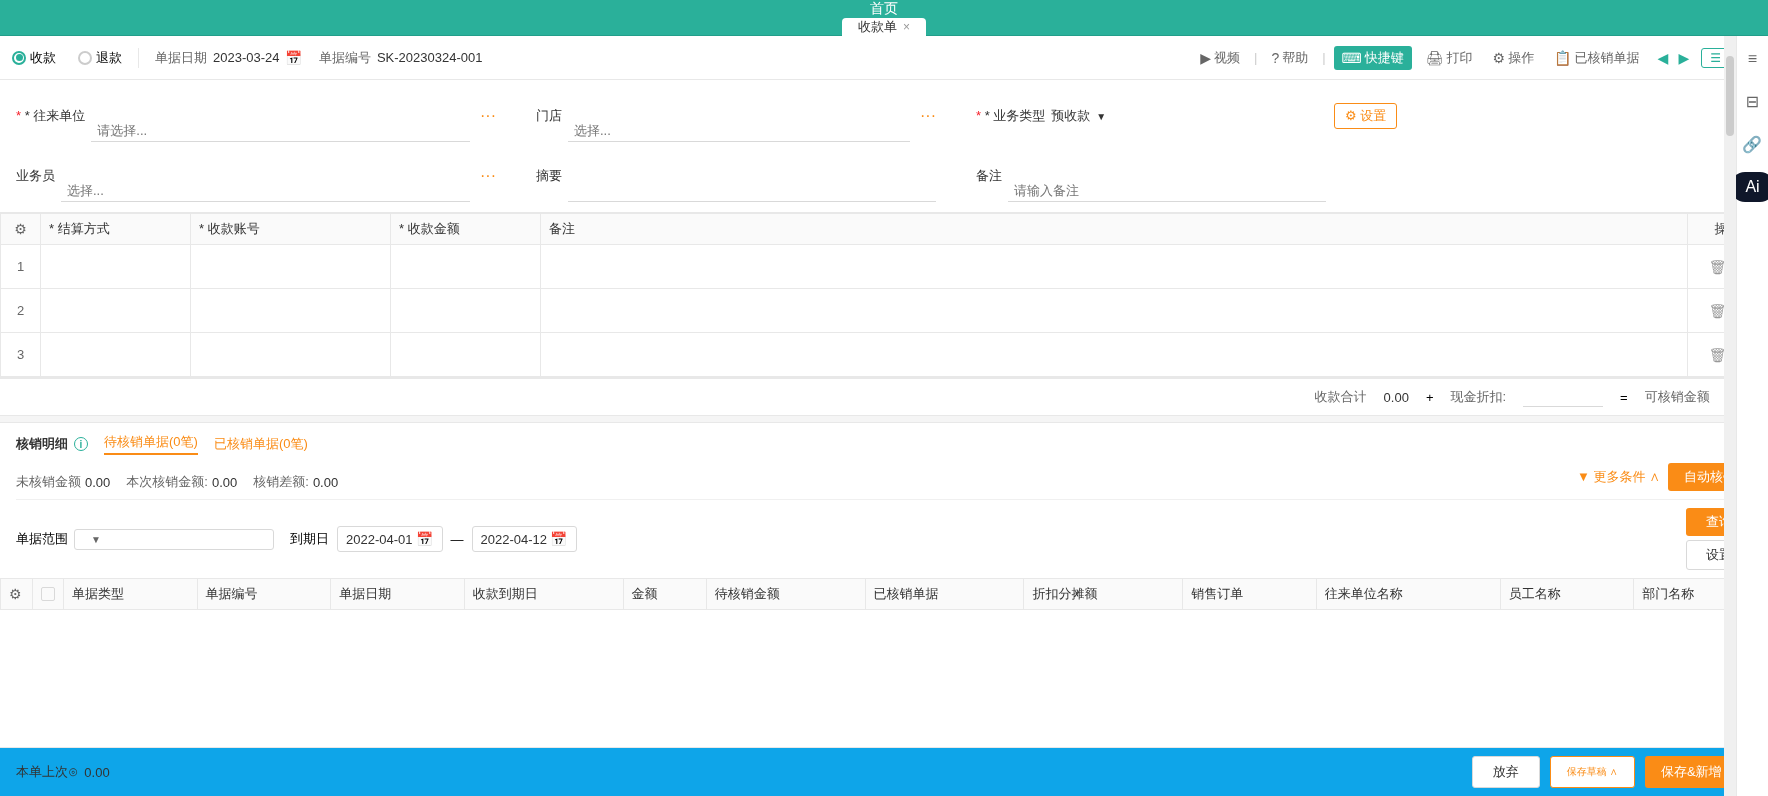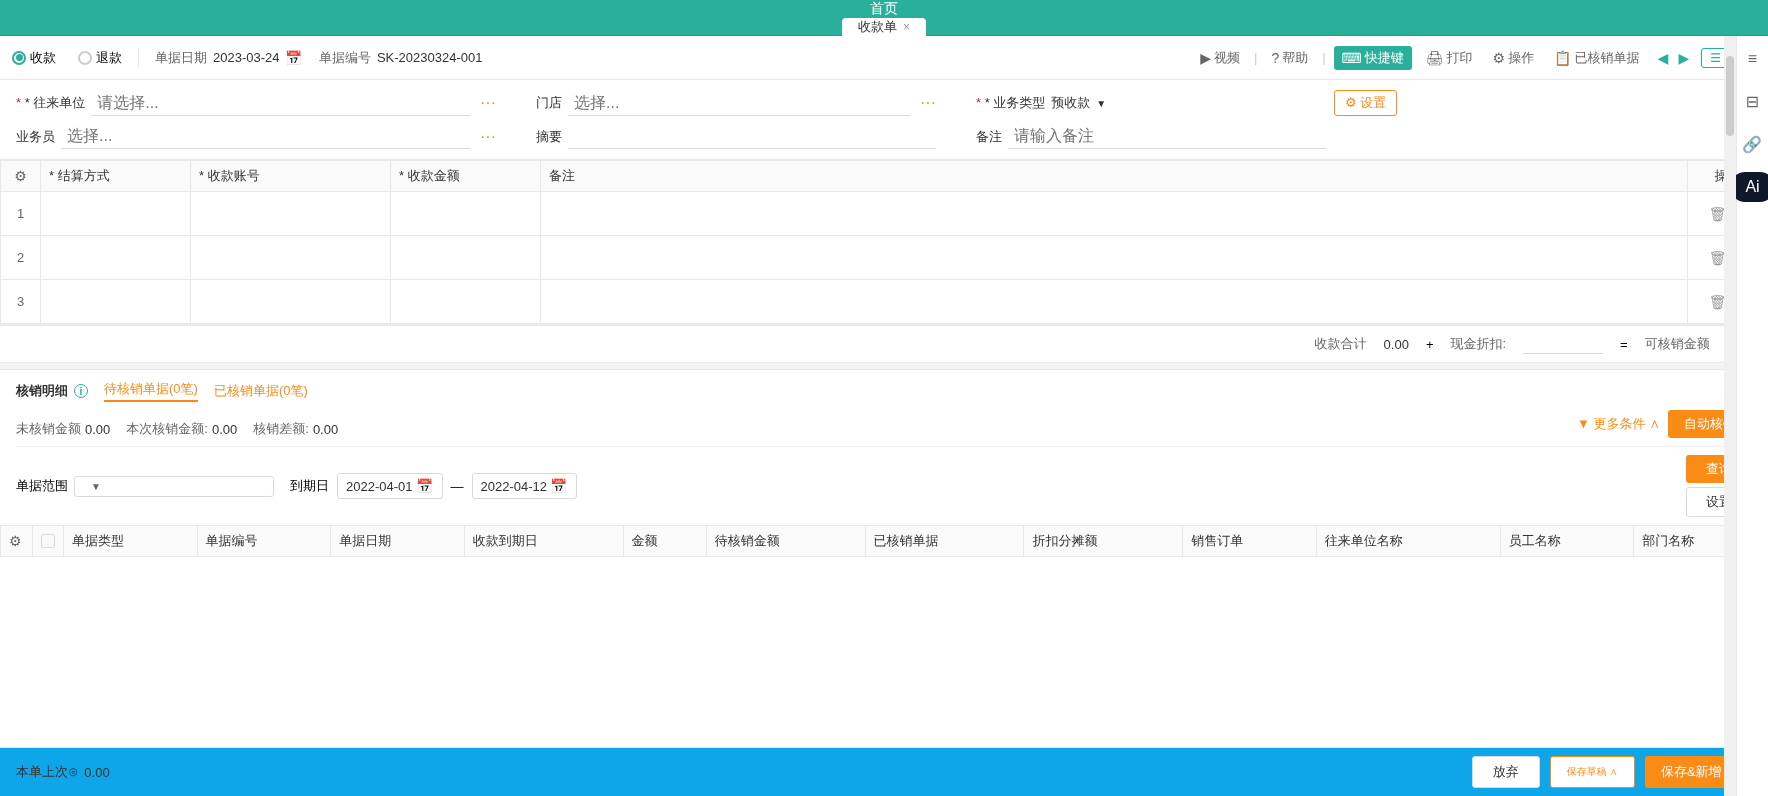--- a/index.html
+++ b/index.html
@@ -55,22 +55,22 @@
     .view-btn.active { background: #2ab09a; color: #fff; }
     .sep { color: #ccc; }
 
     
     .form-area { padding: 10px 16px; border-bottom: 1px solid #e8e8e8; display: flex; flex-direction: column; gap: 8px; }
     .form-row { display: flex; align-items: center; gap: 0; }
     .form-field { display: flex; align-items: center; gap: 6px; flex: 1; }
     .field-label { color: #333; white-space: nowrap; min-width: fit-content; }
     .field-label.required::before { content: '* '; color: #f5222d; }
     .field-input {
-      flex: 1; border: none; border-bottom: 1px solid #d9d9d9; padding: 3px 6px; color: #bbb; font-size: 16px;
-      outline: none; background: transparent;
+      flex: 1; border: none; border-bottom: 1px solid #d9d9d9; padding: 3px 6px; color: #bbb; font-size: 13px;
+      outline: none; background: transparent; margin-top: 30px;
     }
     .field-more { color: #fa8c16; cursor: pointer; font-size: 16px; margin-left: 4px; }
     .select-arrow { color: #333; font-size: 10px; }
     .business-type { display: flex; align-items: center; gap: 6px; }
     .biz-value { color: #333; }
     .settings-btn {
       border: 1px solid #fa8c16; color: #fa8c16; padding: 3px 10px; border-radius: 3px; cursor: pointer; display: flex; align-items: center; gap: 4px; margin-left: 8px;
     }
     .data-table { width: 100%; border-collapse: collapse; table-layout: fixed; }
     .data-table th {

